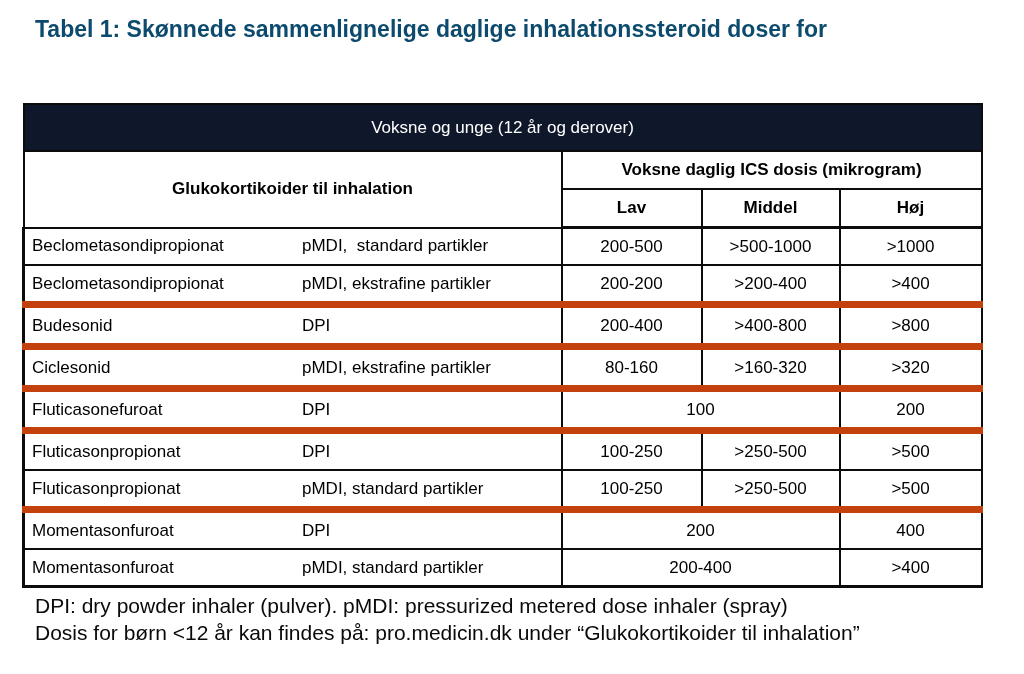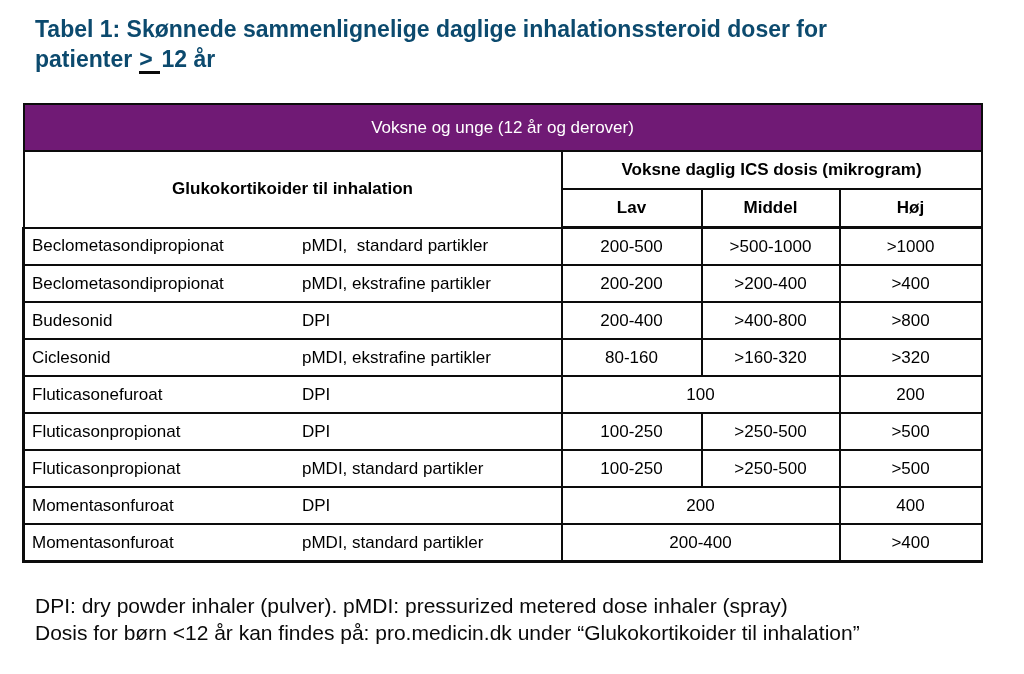--- a/index.html
+++ b/index.html
@@ -19,48 +19,47 @@
   .ge + span{margin-left:2px;}
   table.main{
     position:absolute;left:22px;top:103px;width:958px;
     border-collapse:collapse;table-layout:fixed;
   }
   table.main td{
     border:2px solid #0c0c0c;text-align:center;vertical-align:middle;
     font-size:17px;padding:0;overflow:hidden;
   }
   td.band{
-    background:#701a75;color:#ffffff;font-size:21px;font-weight:400;
+    background:#0f172a;color:#ffffff;font-size:21px;font-weight:400;
     height:45px;border:3px solid #0c0c0c;
   }
   td.hleft{font-weight:bold;border-left:3px solid #0c0c0c;}
   td.htot{font-weight:bold;height:36px;border-right:3px solid #0c0c0c;}
   td.hsub{font-weight:bold;height:36px;}
   tr.subhead td{border-bottom:3px solid #0c0c0c;margin-top:47px;}
   td.hoj-col{border-right:3px solid #0c0c0c;}
   tr.datarow td{height:35px;}
   tr.datarow td.namecell{
     text-align:left;border-left:3px solid #0c0c0c;
   }
   tr.lastrow td{border-bottom:3px solid #0c0c0c;}
-  tr.group-start td{border-top:2px solid #c2410c;}
+  tr.group-start td{border-top:7px solid #c2410c;}
   .nameflex{display:flex;align-items:center;padding-left:7px;}
   .drug{flex:0 0 270px;white-space:pre;}
   .device{white-space:pre;}
   .footnotes{
     position:absolute;left:35px;top:592px;width:960px;
     font-size:21px;line-height:27px;color:#0a0a0a;
   }
 </style>
 </head>
 <body>
 
 <div class="title">
   <div>Tabel 1: Skønnede sammenlignelige daglige inhalationssteroid doser for</div>
-  <div><span>patienter</span><span class="ge">&gt;</span><span>12 år</span></div>
 </div>
 
 <table class="main">
   <colgroup>
     <col style="width:538px">
       <col style="width:140px">
       <col style="width:138px">
       <col style="width:142px">
   </colgroup>
   <tbody>

